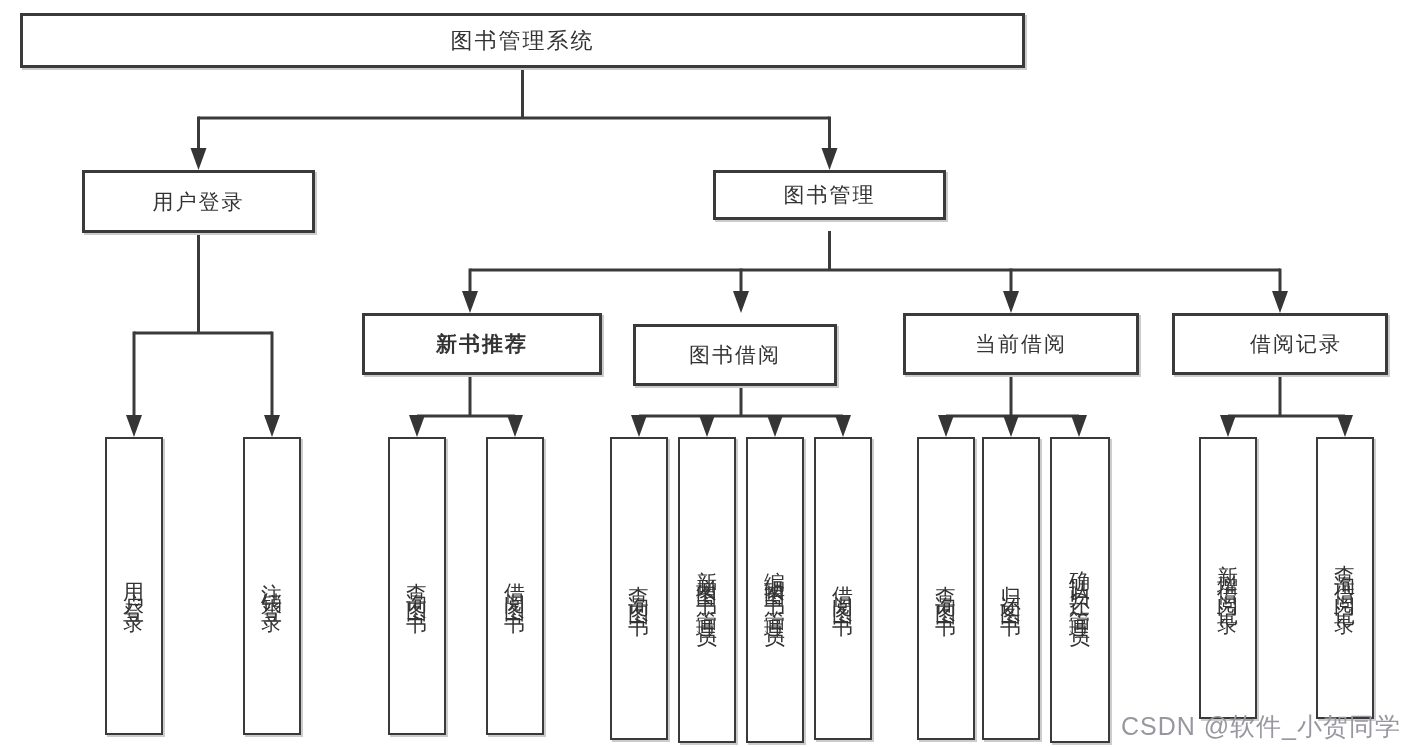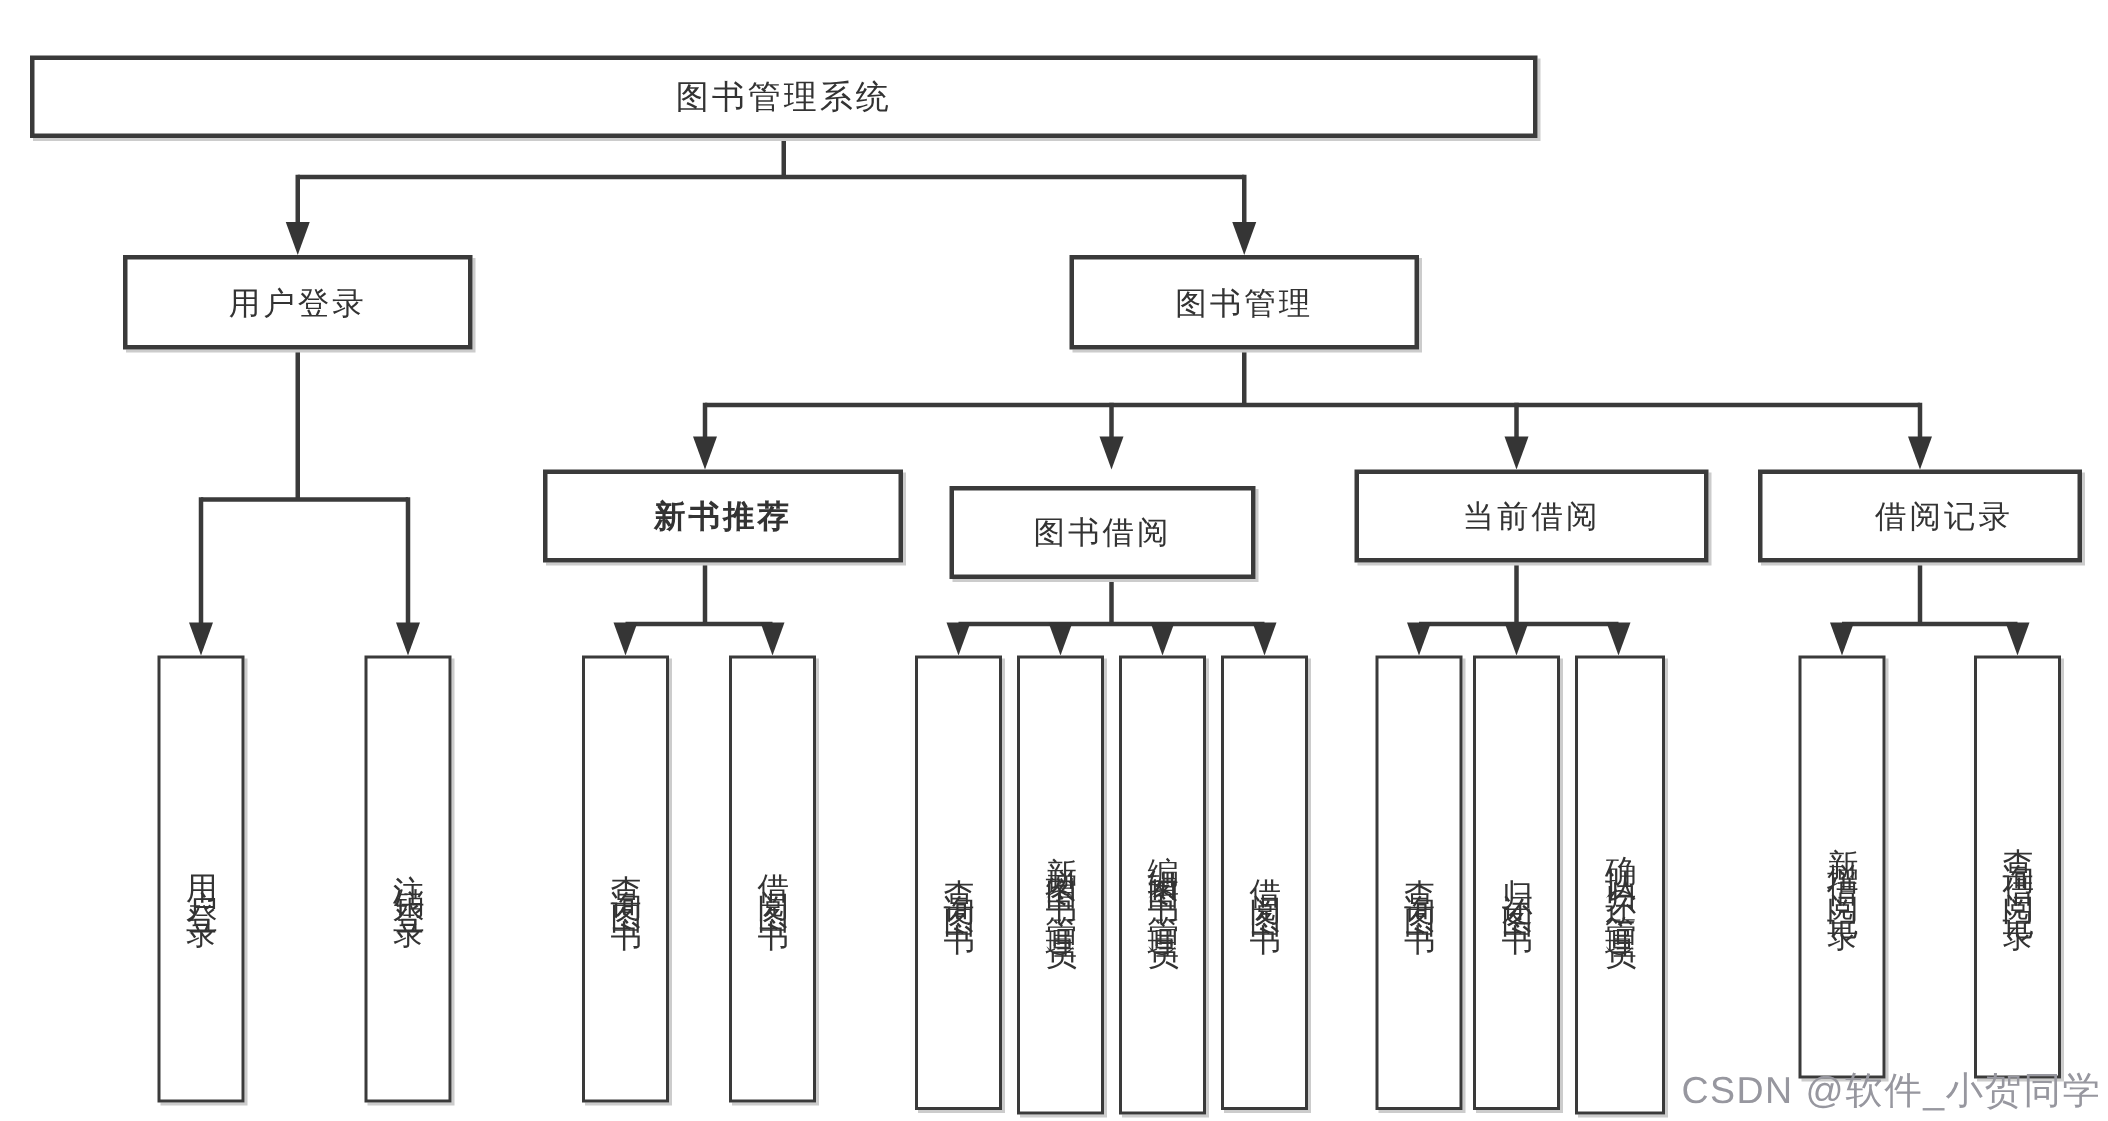--- a/index.html
+++ b/index.html
@@ -15,21 +15,21 @@
     background:#ffffff;
     border:3px solid #3a3a3a;
     box-shadow:2px 2px 0 #cccccc;
     display:flex;align-items:center;justify-content:center;
     color:#333333;
     font-size:21px;
     letter-spacing:2px;
     box-sizing:border-box;
     z-index:2;
   }
-  .box.root{font-size:22px;margin-top:24px;}
+  .box.root{font-size:22px;}
   .vbox{
     position:absolute;
     background:#ffffff;
     border:2.5px solid #3a3a3a;
     box-shadow:2px 2px 0 #cccccc;
     display:flex;align-items:center;justify-content:center;
     color:#333333;
     box-sizing:border-box;
     z-index:2;
   }
@@ -120,21 +120,21 @@
     </g>
   </svg>
 
   <div class="box root" style="left:20px;top:13px;width:1005px;height:55px;">
     <span>图书管理系统</span>
   </div>
 
   <div class="box" style="left:82px;top:170px;width:233px;height:63px;">
     <span>用户登录</span>
   </div>
-  <div class="box" style="left:713px;top:170px;width:233px;height:63px;">
+  <div class="box" style="left:713px;top:170px;width:233px;height:50px;">
     <span>图书管理</span>
   </div>
 
   <div class="box" style="left:362px;top:313px;width:240px;height:62px;font-weight:bold;">
     <span>新书推荐</span>
   </div>
   <div class="box" style="left:633px;top:324px;width:204px;height:62px;">
     <span>图书借阅</span>
   </div>
   <div class="box" style="left:903px;top:313px;width:236px;height:62px;">

